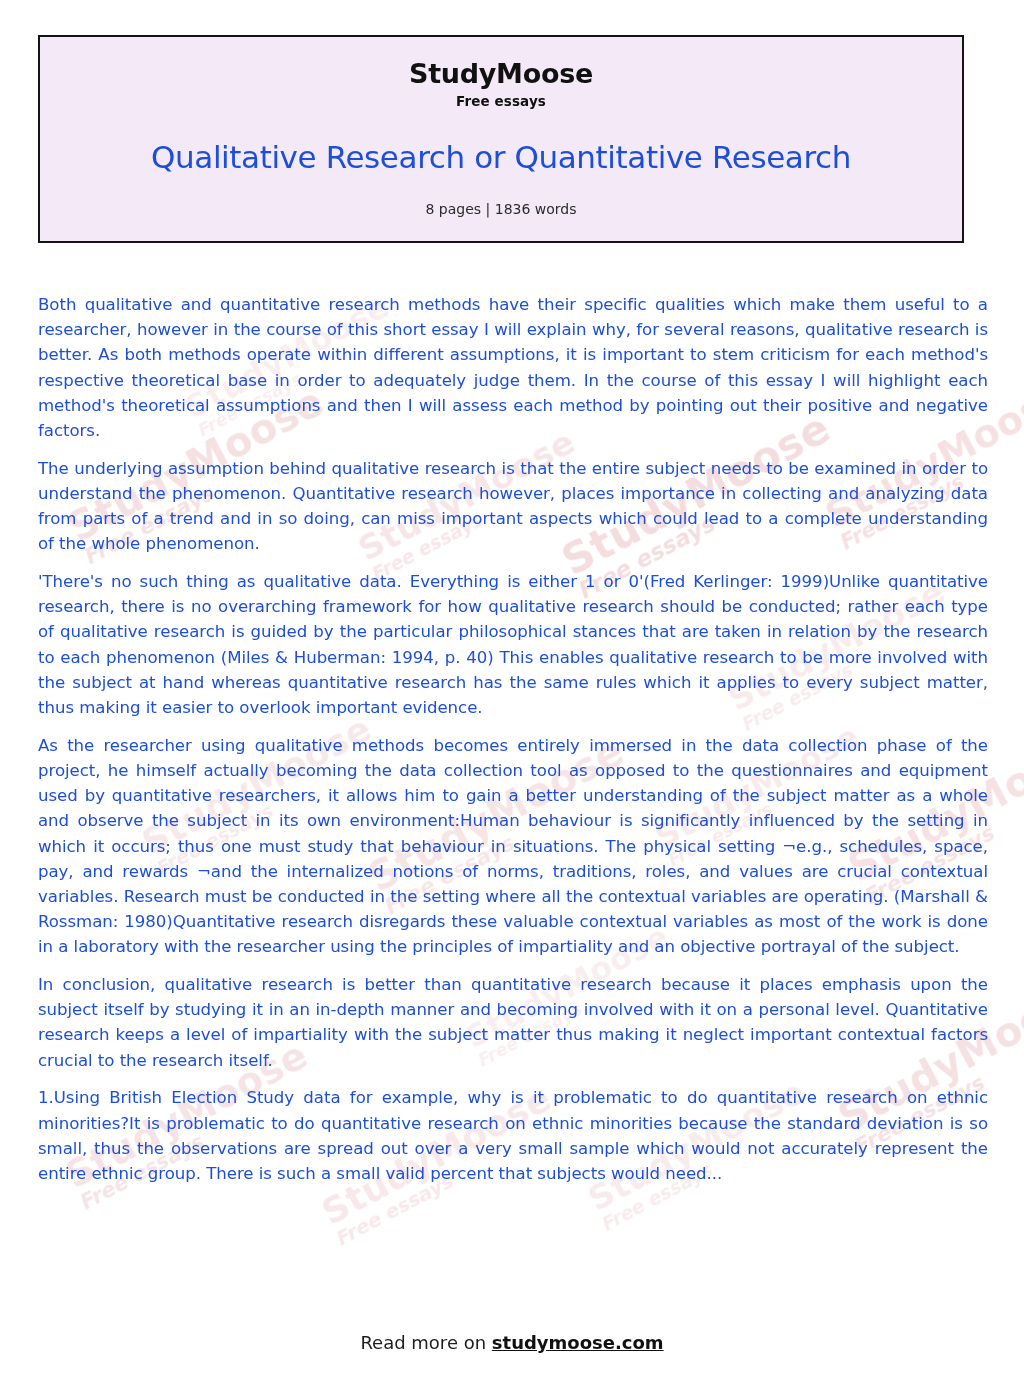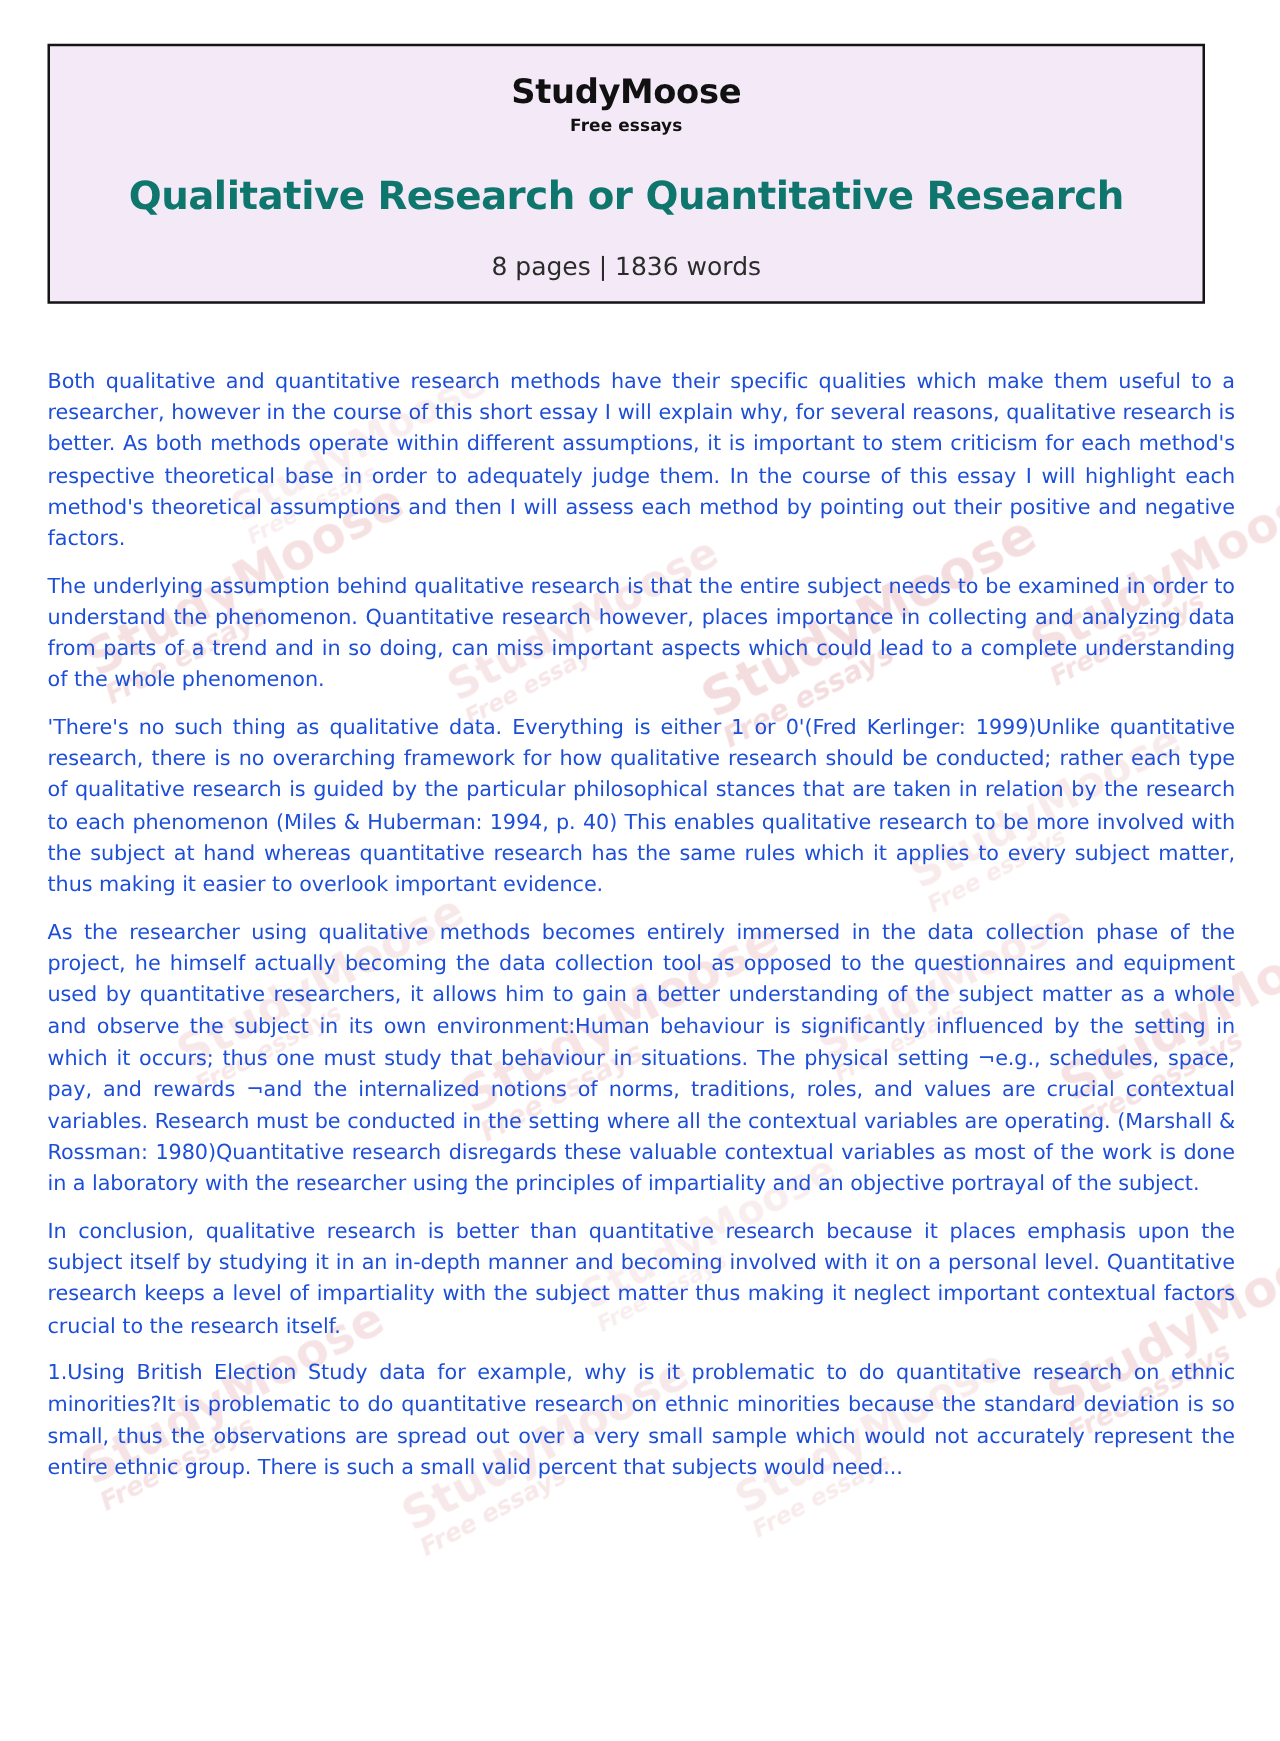--- a/index.html
+++ b/index.html
@@ -68,29 +68,29 @@
   }
   #brand-tagline {
     font-size: 13.5px;
     font-weight: 700;
     color: #111111;
     margin-top: 4px;
     letter-spacing: 0.1px;
   }
   #essay-title {
     font-size: 31px;
-    font-weight: 700;
-    color: #0f766e;
+    font-weight: 400;
+    color: #1d4ed8;
     margin-top: 30px;
     letter-spacing: -0.4px;
     line-height: 1.2;
     padding: 0 20px;
   }
   #essay-meta {
-    font-size: 20px;
+    font-size: 14px;
     font-weight: 400;
     color: #2b2b2b;
     margin-top: 25px;
   }
 
   
   #essay-body {
     position: absolute;
     left: 38px;
     top: 292px;
@@ -200,14 +200,17 @@
 
   <div id="essay-body">
     <p class="para">Both qualitative and quantitative research methods have their specific qualities which make them useful to a researcher, however in the course of this short essay I will explain why, for several reasons, qualitative research is better. As both methods operate within different assumptions, it is important to stem criticism for each method's respective theoretical base in order to adequately judge them. In the course of this essay I will highlight each method's theoretical assumptions and then I will assess each method by pointing out their positive and negative factors.</p>
     <p class="para">The underlying assumption behind qualitative research is that the entire subject needs to be examined in order to understand the phenomenon. Quantitative research however, places importance in collecting and analyzing data from parts of a trend and in so doing, can miss important aspects which could lead to a complete understanding of the whole phenomenon.</p>
     <p class="para">'There's no such thing as qualitative data. Everything is either 1 or 0'(Fred Kerlinger: 1999)Unlike quantitative research, there is no overarching framework for how qualitative research should be conducted; rather each type of qualitative research is guided by the particular philosophical stances that are taken in relation by the research to each phenomenon (Miles &amp; Huberman: 1994, p. 40) This enables qualitative research to be more involved with the subject at hand whereas quantitative research has the same rules which it applies to every subject matter, thus making it easier to overlook important evidence.</p>
     <p class="para">As the researcher using qualitative methods becomes entirely immersed in the data collection phase of the project, he himself actually becoming the data collection tool as opposed to the questionnaires and equipment used by quantitative researchers, it allows him to gain a better understanding of the subject matter as a whole and observe the subject in its own environment:Human behaviour is significantly influenced by the setting in which it occurs; thus one must study that behaviour in situations. The physical setting ¬e.g., schedules, space, pay, and rewards ¬and the internalized notions of norms, traditions, roles, and values are crucial contextual variables. Research must be conducted in the setting where all the contextual variables are operating. (Marshall &amp; Rossman: 1980)Quantitative research disregards these valuable contextual variables as most of the work is done in a laboratory with the researcher using the principles of impartiality and an objective portrayal of the subject.</p>
     <p class="para">In conclusion, qualitative research is better than quantitative research because it places emphasis upon the subject itself by studying it in an in-depth manner and becoming involved with it on a personal level. Quantitative research keeps a level of impartiality with the subject matter thus making it neglect important contextual factors crucial to the research itself.</p>
     <p class="para">1.Using British Election Study data for example, why is it problematic to do quantitative research on ethnic minorities?It is problematic to do quantitative research on ethnic minorities because the standard deviation is so small, thus the observations are spread out over a very small sample which would not accurately represent the entire ethnic group. There is such a small valid percent that subjects would need...</p>
   </div>
 
+  <div id="footer">
+    <span id="footer-prefix">Read more on </span><a id="footer-link" href="#">studymoose.com</a>
+  </div>
 
 </div>
 
 </body></html>

